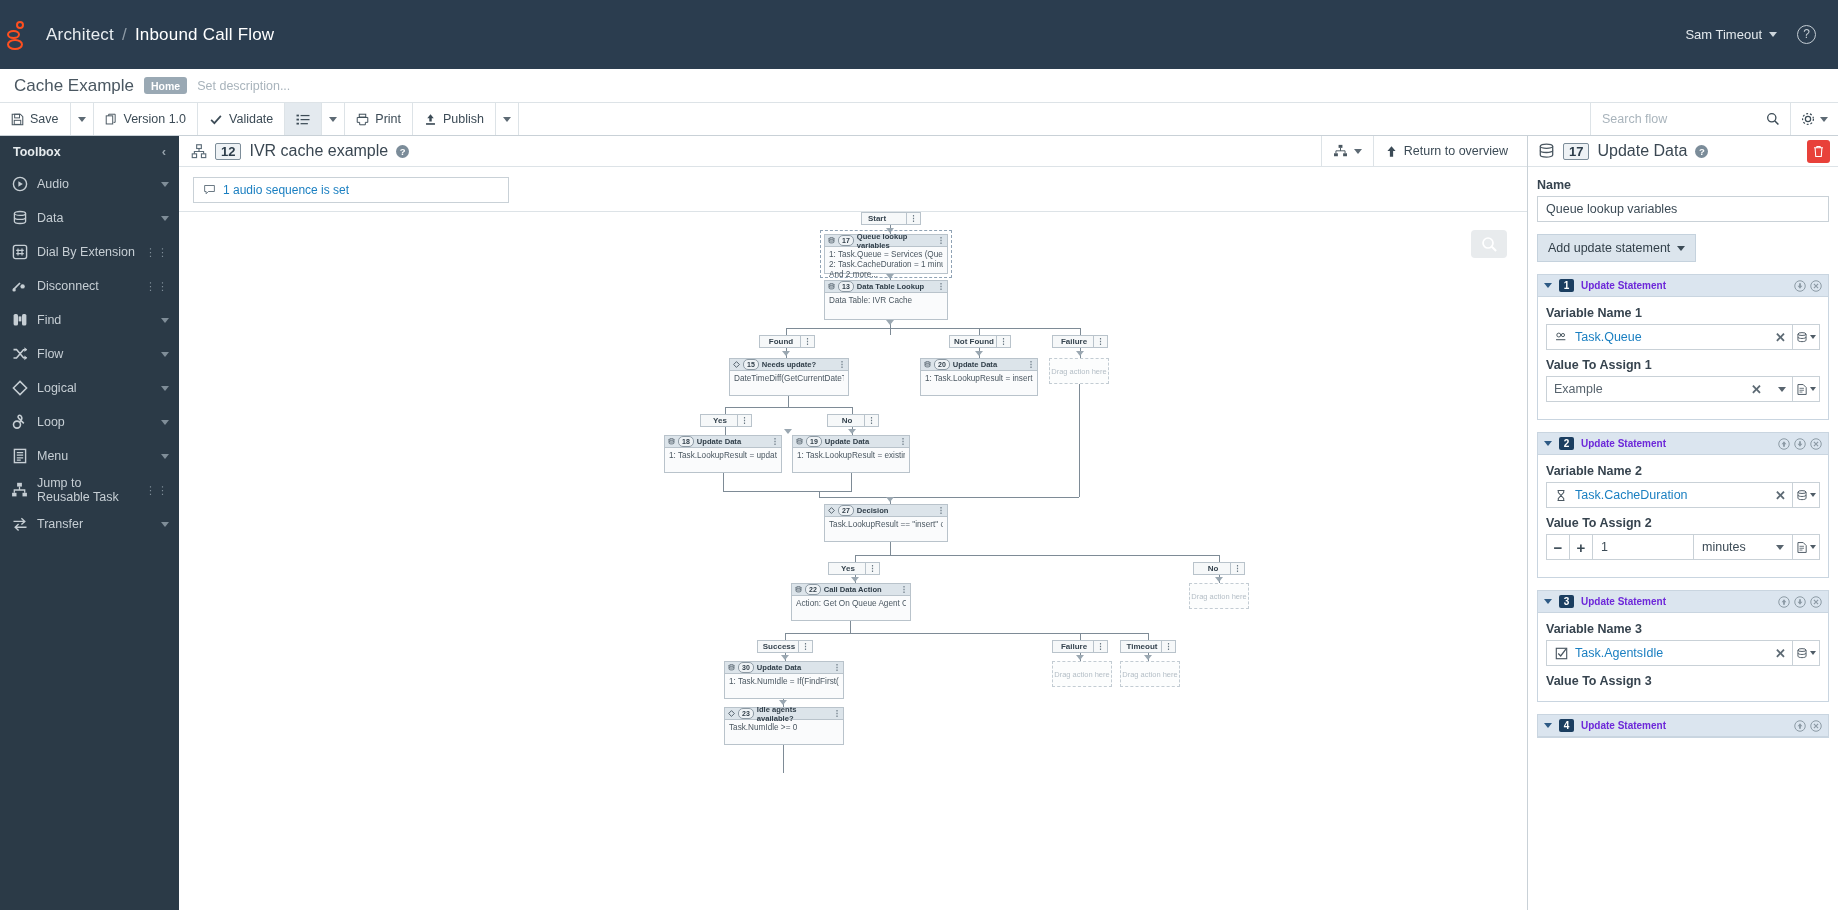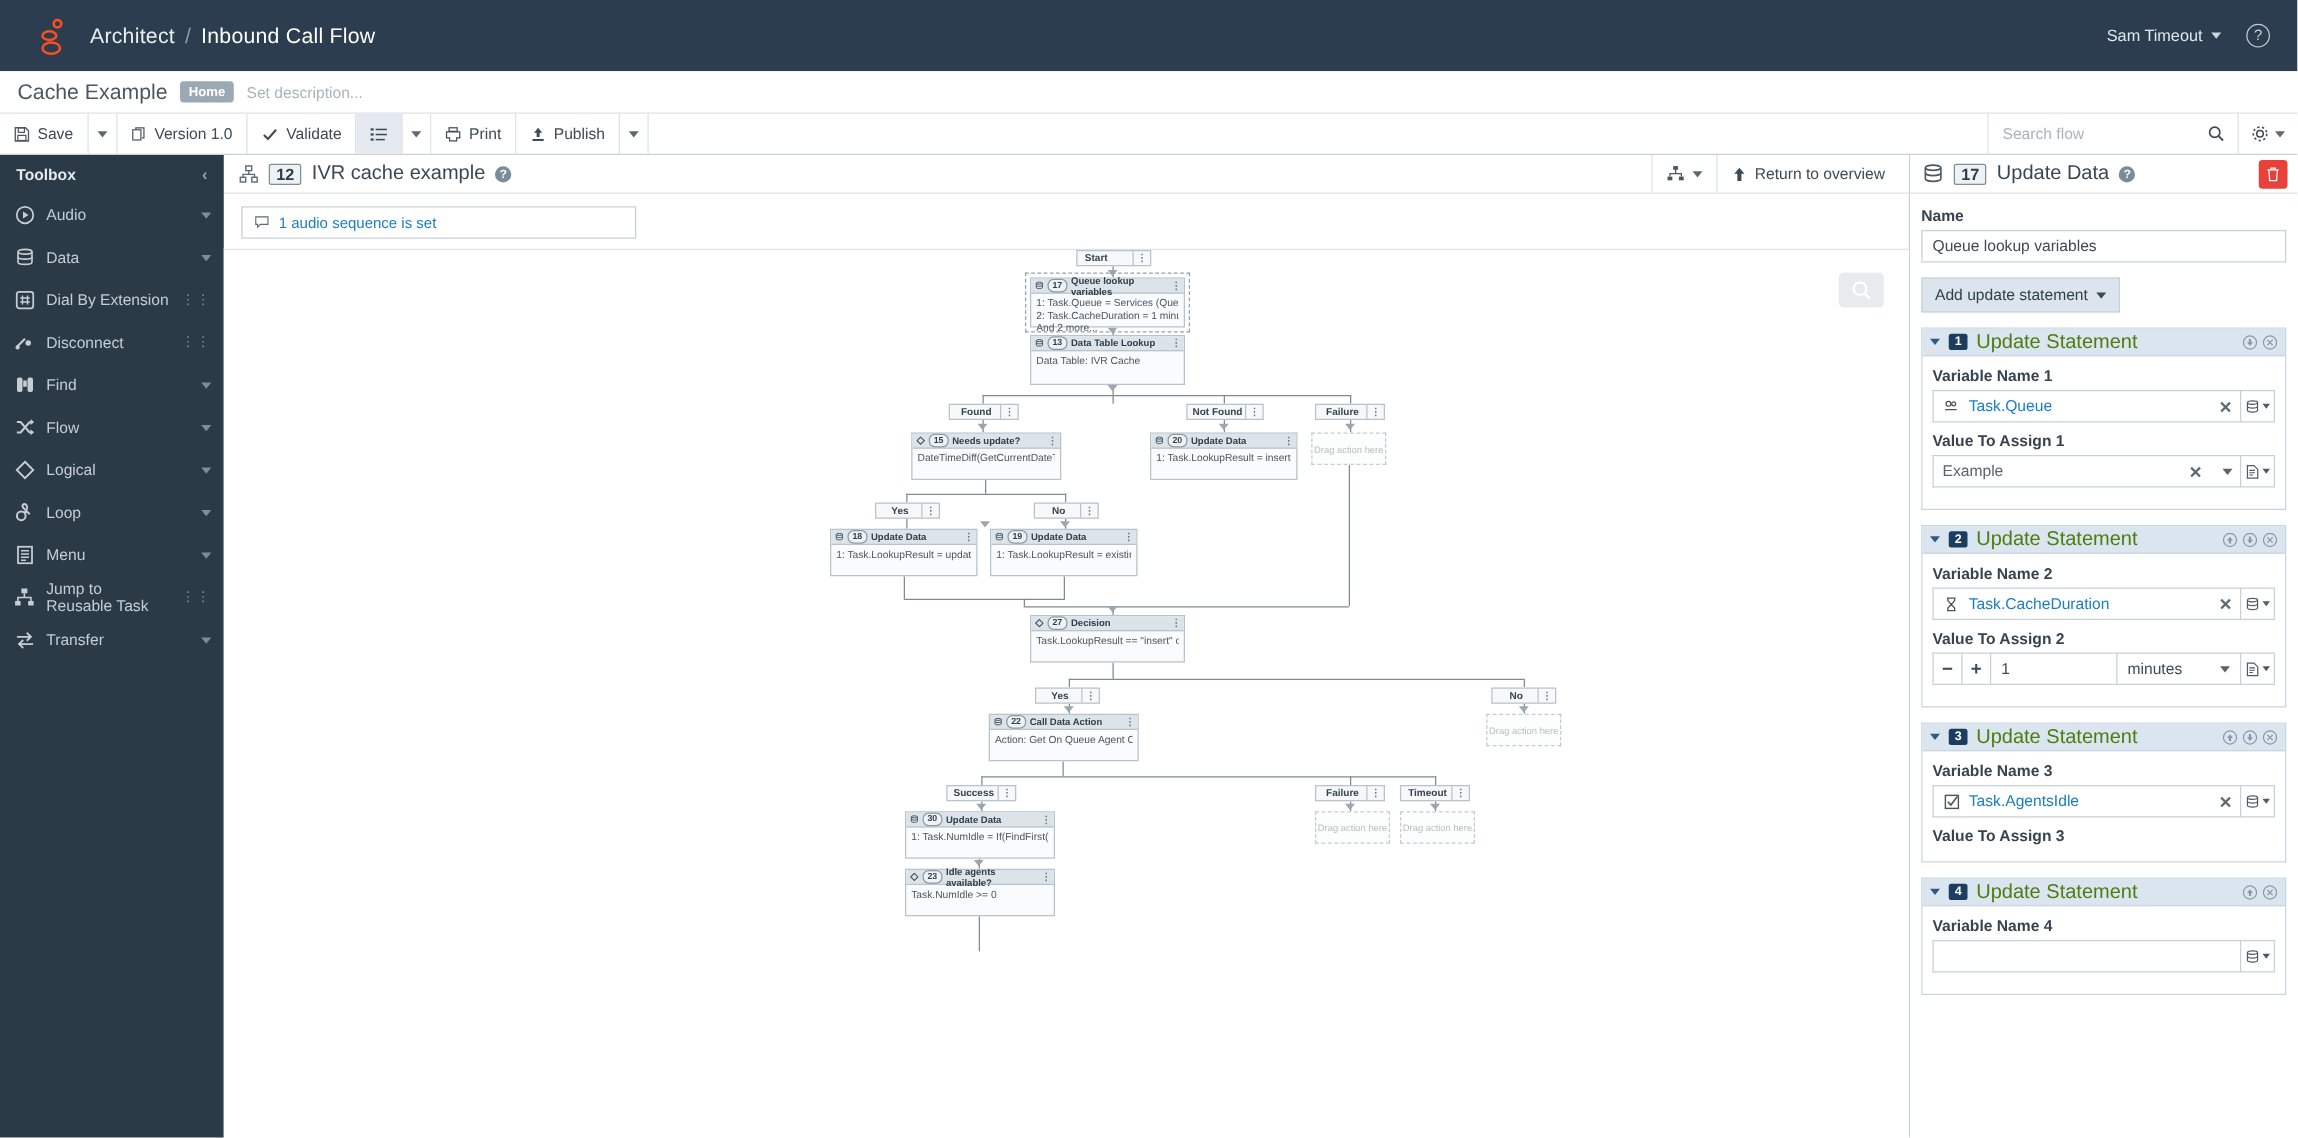--- a/index.html
+++ b/index.html
@@ -8,24 +8,24 @@
     width: 1838px; height: 910px;
     overflow: hidden;
     font-family: "Liberation Sans", sans-serif;
     font-size: 13px;
     color: #2e3b42;
     background: #ffffff;
   }
 
   
   #topnav {
-    height: 57px; width: 100%;
+    height: 69px; width: 100%;
     background: #2b3d4f;
     display: flex; align-items: center;
-    padding: 0 22px 0 30px;
+    padding: 0 22px 0 4px;
     color: #fff;
   }
   #logo { width: 26px; height: 30px; margin-right: 16px; position: relative; flex: none; }
   #logo .c1 { position:absolute; left:12px; top:1px; width:8px; height:8px; border:2px solid #ff4f1f; border-radius:50%; }
   #logo .c2 { position:absolute; left:3px; top:10px; width:13px; height:9px; border:2px solid #ff4f1f; border-radius:50%; }
   #logo .c3 { position:absolute; left:3px; top:19px; width:16px; height:11px; border:2px solid #ff4f1f; border-radius:50%; }
   #brandpath { font-size: 17px; letter-spacing: .2px; display: flex; gap: 8px; align-items: baseline; }
   #brandpath .sep { color: #8d9aa5; }
   #brandpath .app { color: #e9eef1; }
   #brandpath .doc { color: #ffffff; }
@@ -200,21 +200,21 @@
   .stmt { margin-top: 12px; border: 1px solid #c9d5e0; }
   .stmt-hdr {
     background: #dbe5ef; height: 22px; display:flex; align-items:center; gap: 7px;
     padding: 0 6px 0 6px; border-bottom: 1px solid #c9d5e0;
   }
   .stmt-caret { width:0;height:0;border-left:4px solid transparent;border-right:4px solid transparent;border-top:5px solid #2e5a85; cursor:pointer;}
   .stmt-num {
     background: #1b3e60; color:#fff; font-size: 10px; font-weight:bold;
     min-width: 15px; text-align:center; padding: 1px 3px; border-radius: 2px;
   }
-  .stmt-name { font-size: 16px; font-weight: normal; color:#4d7c0f; }
+  .stmt-name { font-size: 10px; font-weight: bold; color:#6d28d9; }
   .stmt-acts { margin-left:auto; display:flex; gap:4px; align-items:center; }
   .circ-ico { width:12px;height:12px; cursor:pointer; }
   .stmt-body { padding: 7px 8px 9px 8px; }
   .stmt-body .fld-label { margin-top: 2px; }
   .stmt-body .fld-label + .ctrl { margin-bottom: 8px; }
   .ctrl { display:flex; align-items:stretch; height: 26px; }
   .ctrl .boxin {
     flex:1; border:1px solid #c9d1d7; border-right:none; display:flex; align-items:center;
     gap:7px; padding: 0 6px 0 7px; background:#fff; min-width:0;
   }
@@ -988,33 +988,17 @@
                 <span class="circ-ico"><svg width="12" height="12" viewBox="0 0 16 16">
                     <circle cx="8" cy="8" r="7" fill="none" stroke="#8b99a4" stroke-width="1.3"></circle>
                     <path d="M8 4.4l3.2 4H9.2v3.4H6.8V8.4H4.8z" fill="#8b99a4"></path>
                   </svg></span>
                 <span class="circ-ico"><svg width="12" height="12" viewBox="0 0 16 16">
                     <circle cx="8" cy="8" r="7" fill="none" stroke="#8b99a4" stroke-width="1.3"></circle>
                     <path d="M5.2 5.2l5.6 5.6M10.8 5.2l-5.6 5.6" stroke="#8b99a4" stroke-width="1.5"></path>
                   </svg></span>
               </span>
             </div>
-            <div class="stmt-body">
-              <div class="fld-label">Variable Name 4</div>
-              <div class="ctrl">
-                <div class="boxin">
-                  <span class="vname"></span>
-                </div>
-                <div class="adorn">
-                  <svg width="12" height="13" viewBox="0 0 16 16">
-                    <ellipse cx="8" cy="3.4" rx="5.4" ry="1.9" fill="none" stroke="#4f5c66" stroke-width="1.3"></ellipse>
-                    <path d="M2.6 3.4v4c0 1.1 2.4 1.9 5.4 1.9s5.4-.8 5.4-1.9v-4" fill="none" stroke="#4f5c66" stroke-width="1.3"></path>
-                    <path d="M2.6 7.4v4.2c0 1.1 2.4 1.9 5.4 1.9s5.4-.8 5.4-1.9V7.4" fill="none" stroke="#4f5c66" stroke-width="1.3"></path>
-                  </svg>
-                  <span class="mini-caret"></span>
-                </div>
-              </div>
-            </div>
           </div>
         </div>
     </div>
   </div>
 </div>
 
 </body></html>

